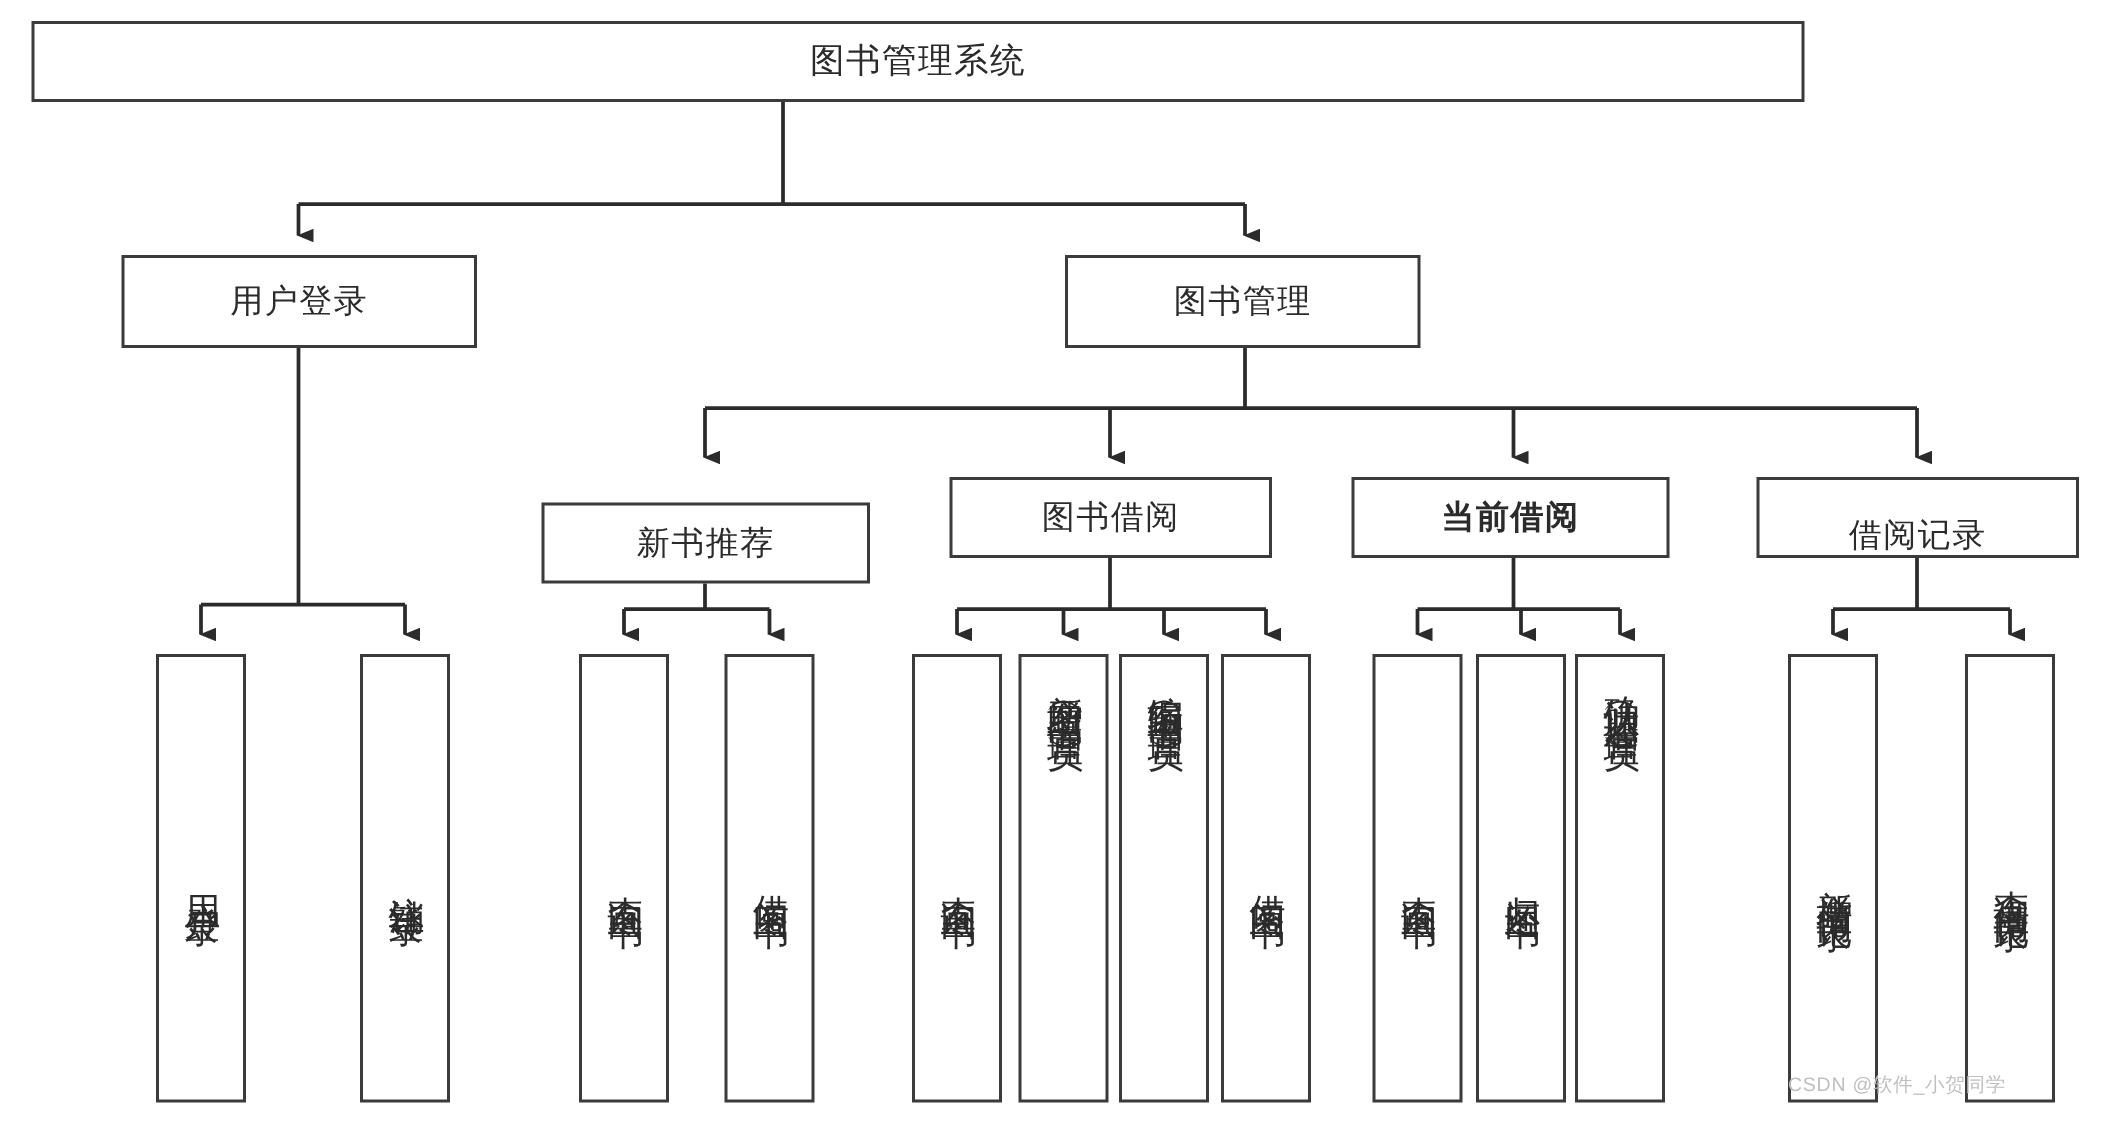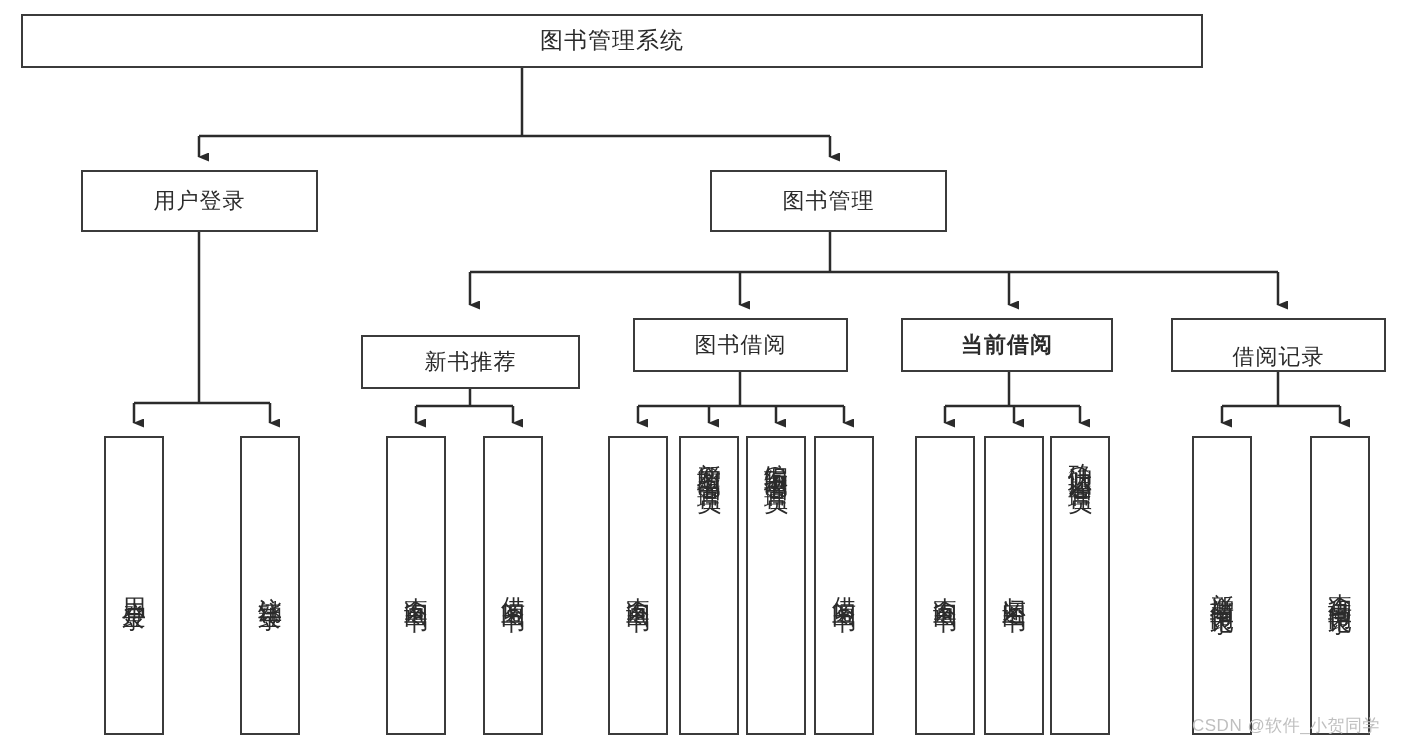--- a/index.html
+++ b/index.html
@@ -48,21 +48,21 @@
     line-height:1;
     white-space:nowrap;
   }
   .node-box.root .node-label{font-size:23px;}
 
   #connectors{position:absolute;left:0;top:0;width:1405px;height:747px;pointer-events:none;}
 
   #watermark{
     position:absolute;
     left:1192px;top:714px;
-    font-size:17px;
+    font-size:13px;
     color:#bfbfbf;
     letter-spacing:0.5px;
     white-space:nowrap;
     user-select:none;
   }
 </style>
 </head>
 <body>
 
 <div id="diagram-root">

